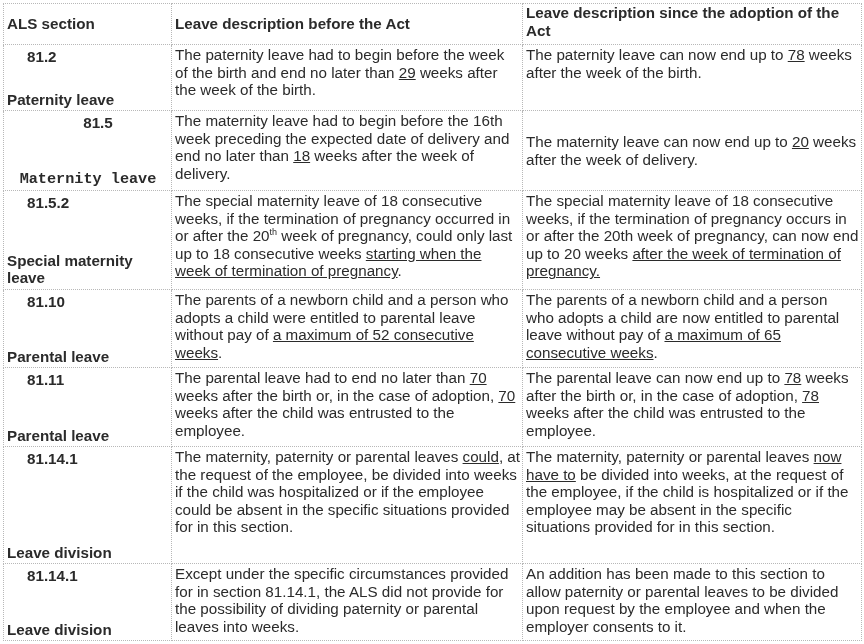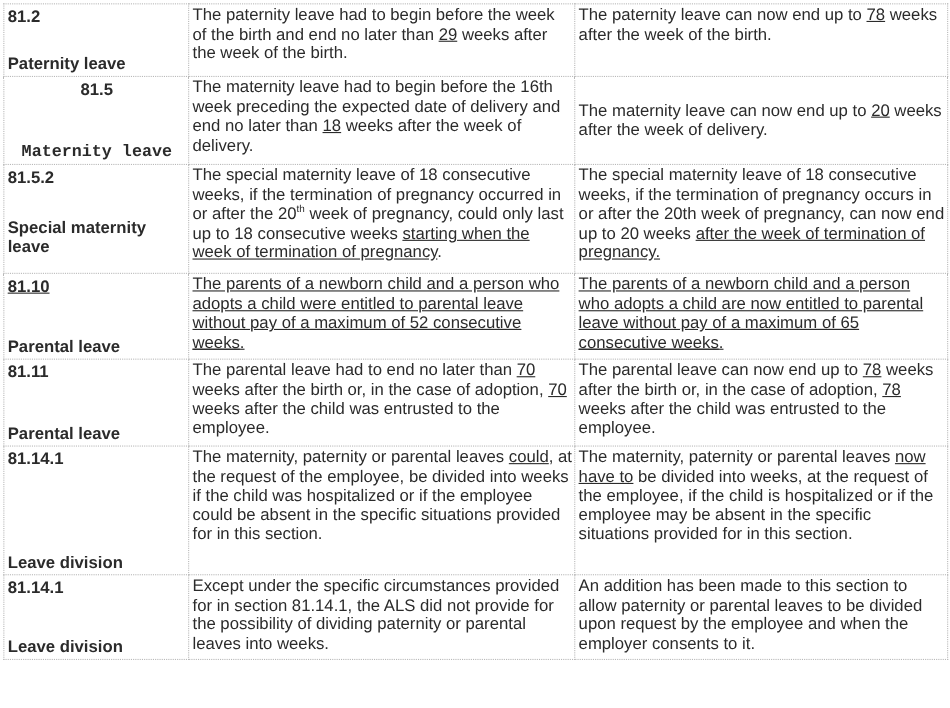--- a/index.html
+++ b/index.html
@@ -38,64 +38,70 @@
       font-size: 15.2px;
       line-height: 17px;
       padding-top: 3px;
     }
     .sec {
       font-weight: bold;
     }
     .sec-num {
       display: block;
       margin-top: 3px;
+      margin-left: 20px;
     }
     .sec-name {
       display: block;
     }
     .u { text-decoration: underline; }
     sup { font-size: 9px; line-height: 0; }
     .vmid { vertical-align: middle !important; }
     .desc { padding-top: 1px !important; }
   </style>
 </head>
 <body>
 
 <table class="als-table">
   <colgroup>
     <col class="c1">
       <col class="c2">
       <col class="c3">
   </colgroup>
   <tbody id="tbody">
+    <tr class="hdr" style="height:41px">
+      <td style="vertical-align:middle;padding-top:0">ALS section</td>
+      <td style="vertical-align:middle;padding-top:0">Leave description before the Act</td>
+      <td>Leave description since the adoption of the Act</td>
+    </tr>
   <tr style="height: 66px;">
         <td class="sec" style="position: relative;">
           <span class="sec-num">81.2</span>
           <span class="sec-name" style="position: absolute; left: 3px; right: 2px; bottom: 1px;">Paternity leave</span>
         </td>
         <td class="desc">The paternity leave had to begin before the week of the birth and end no later than <span class="u">29</span> weeks after the week of the birth.</td>
         <td class="desc">The paternity leave can now end up to <span class="u">78</span> weeks after the week of the birth.</td>
       </tr>
       <tr style="height: 80px;">
         <td class="sec" style="position: relative; text-align: center;">
           <span class="sec-num">81.5</span>
           <span class="sec-name" style="position: absolute; left: 3px; right: 2px; bottom: 1px; font-family: Liberation Mono, monospace;">Maternity leave</span>
         </td>
         <td class="desc">The maternity leave had to begin before the 16th week preceding the expected date of delivery and end no later than <span class="u">18</span> weeks after the week of delivery.</td>
         <td class="desc vmid">The maternity leave can now end up to <span class="u">20</span> weeks after the week of delivery.</td>
       </tr>
       <tr style="height: 99px;">
         <td class="sec" style="position: relative;">
           <span class="sec-num">81.5.2</span>
-          <span class="sec-name" style="position: absolute; left: 3px; right: 2px; bottom: 14px;">Special maternity leave</span>
+          <span class="sec-name" style="position: absolute; left: 3px; right: 2px; bottom: 2px;">Special maternity leave</span>
         </td>
         <td class="desc">The special maternity leave of 18 consecutive weeks, if the termination of pregnancy occurred in or after the 20<sup>th</sup> week of pregnancy, could only last up to 18 consecutive weeks <span class="u">starting when the week of termination of pregnancy</span>.</td>
         <td class="desc">The special maternity leave of 18 consecutive weeks, if the termination of pregnancy occurs in or after the 20th week of pregnancy, can now end up to 20 weeks <span class="u">after the week of termination of pregnancy.</span></td>
       </tr>
-      <tr style="height: 78px; text-decoration: underline;">
+      <tr style="height: 78px;">
         <td class="sec" style="position: relative;">
           <span class="sec-num">81.10</span>
           <span class="sec-name" style="position: absolute; left: 3px; right: 2px; bottom: 1px;">Parental leave</span>
         </td>
         <td class="desc">The parents of a newborn child and a person who adopts a child were entitled to parental leave without pay of <span class="u">a maximum of 52 consecutive weeks</span>.</td>
         <td class="desc">The parents of a newborn child and a person who adopts a child are now entitled to parental leave without pay of <span class="u">a maximum of 65 consecutive weeks</span>.</td>
       </tr>
       <tr style="height: 79px;">
         <td class="sec" style="position: relative;">
           <span class="sec-num">81.11</span>

